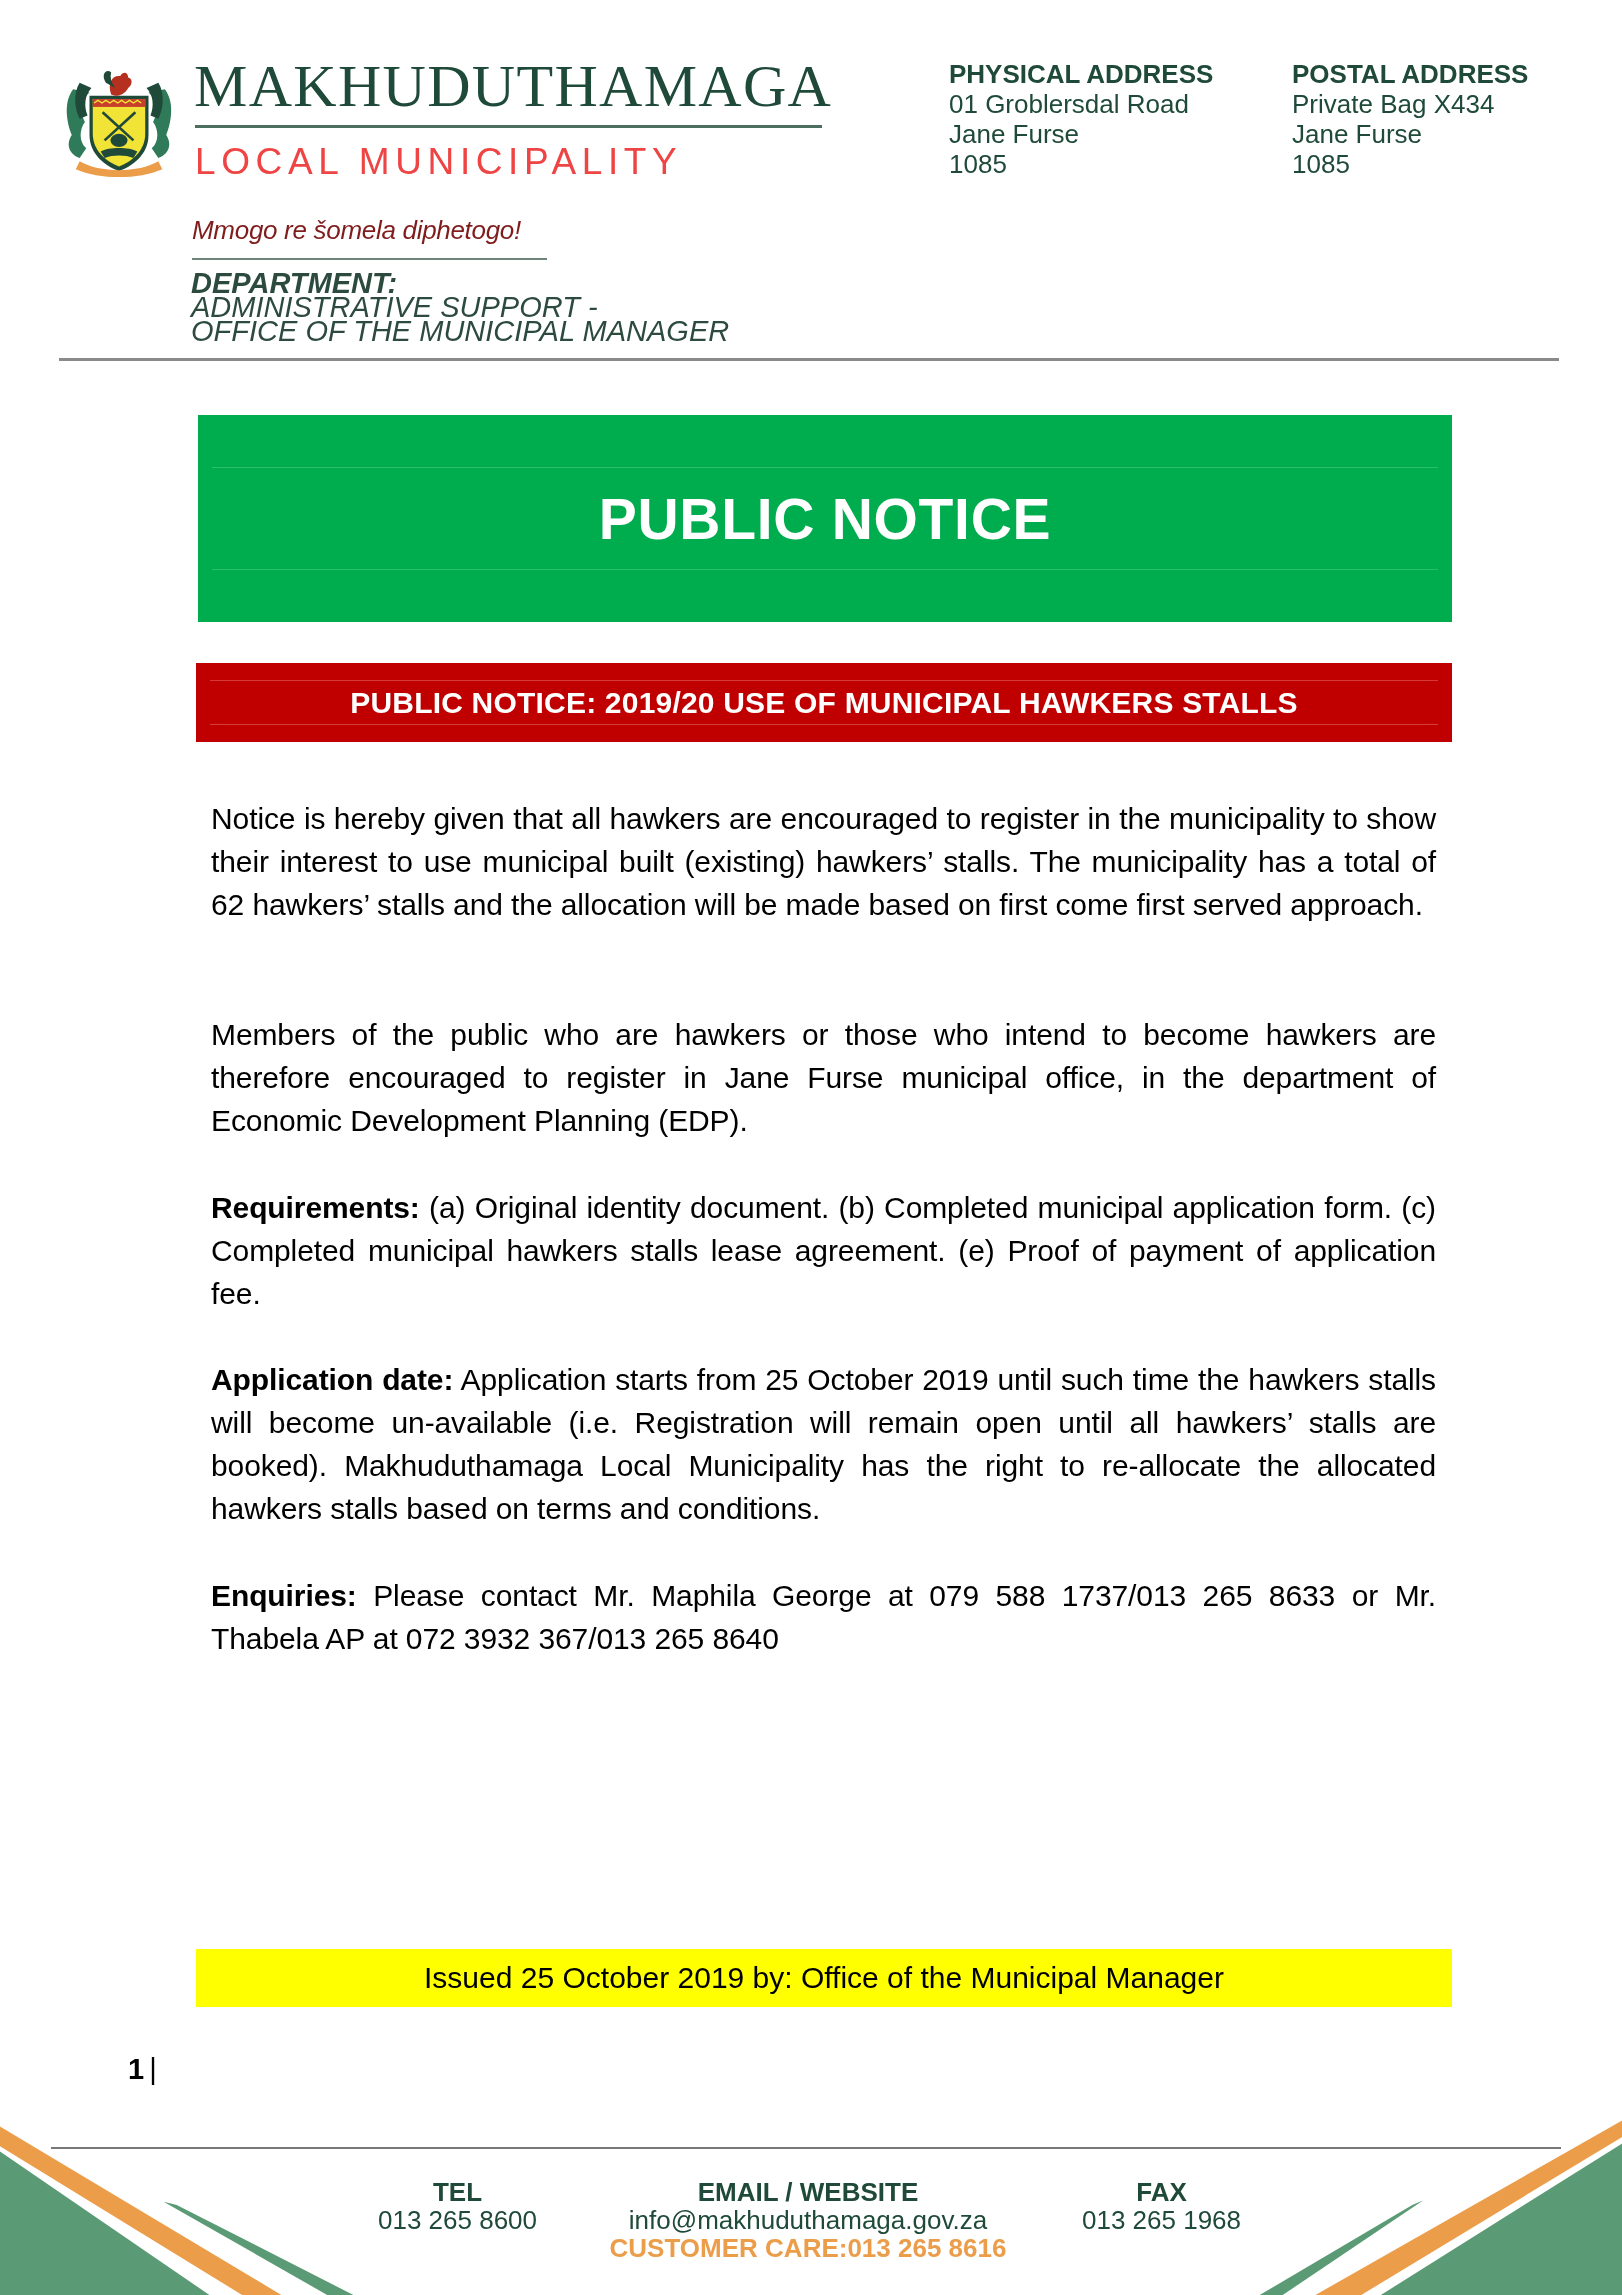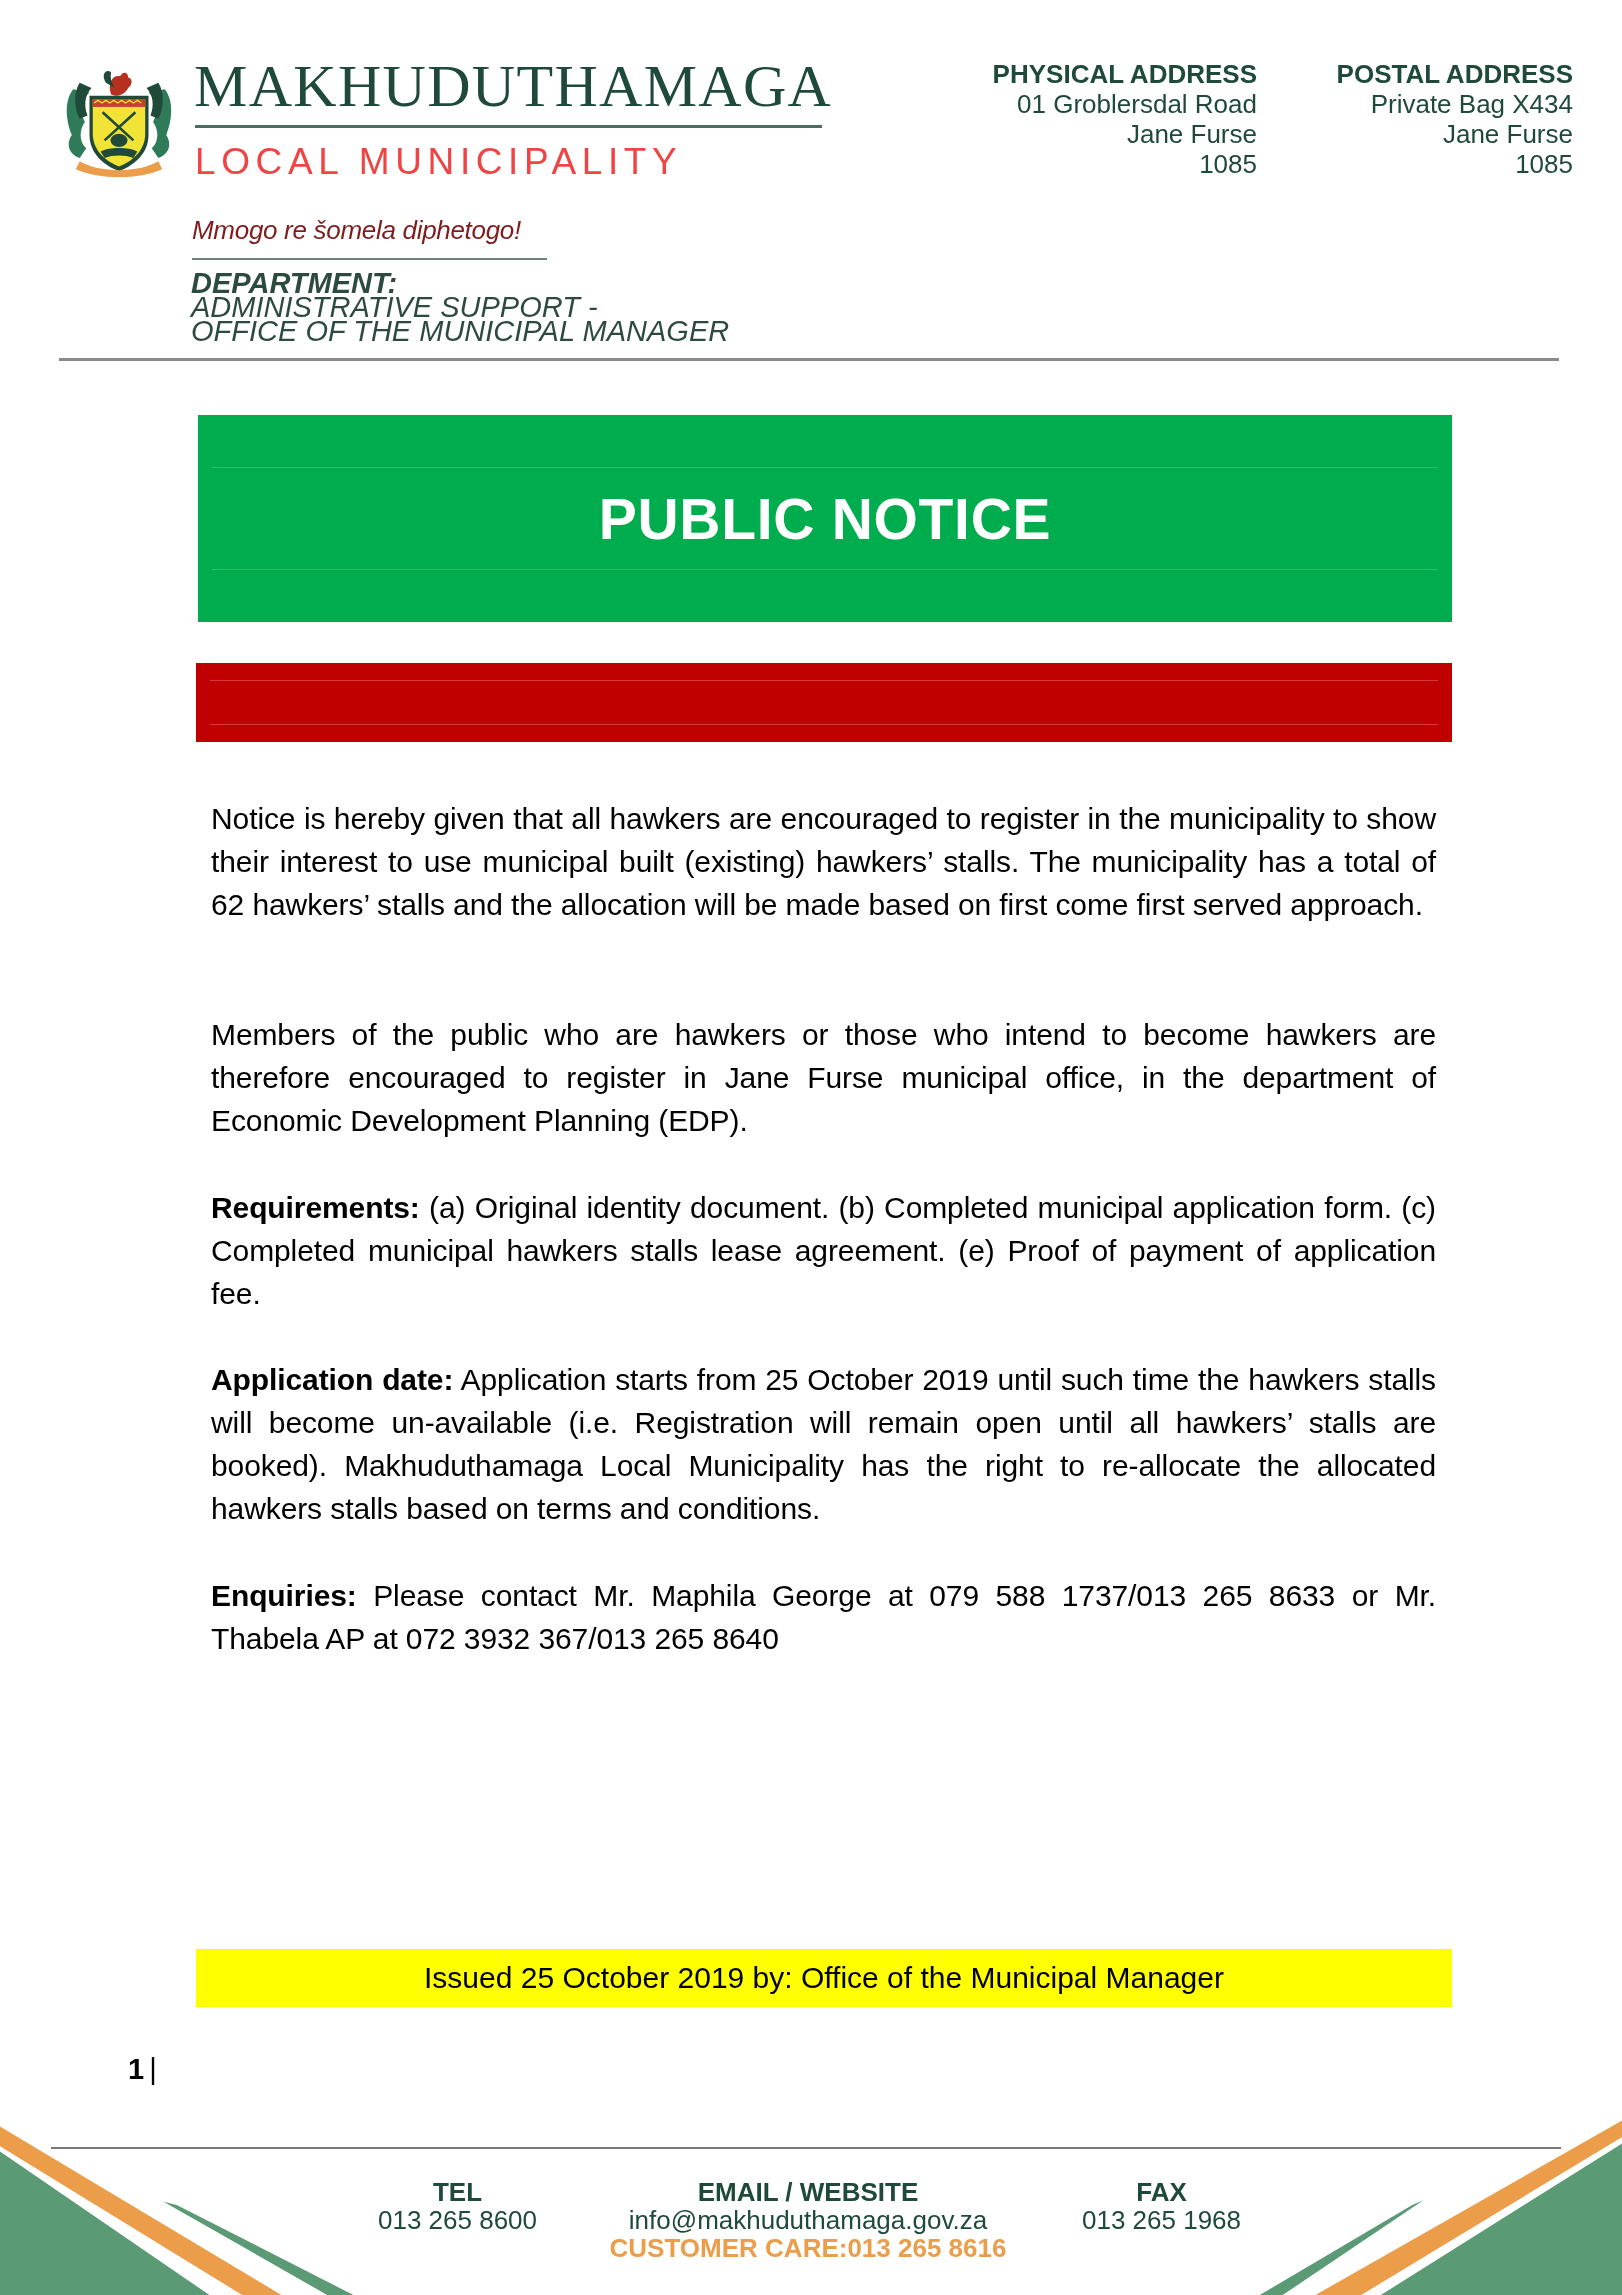--- a/index.html
+++ b/index.html
@@ -15,21 +15,21 @@
   .brand-rule { left: 195px; top: 125px; width: 627px; height: 2.6px; background: #4c6e5f; }
   .brand-sub { left: 195px; top: 141px; font-size: 37px; line-height: 42px;
     color: #ef4444; letter-spacing: 5.6px; white-space: nowrap; }
   .motto { left: 192px; top: 215px; font-size: 26px; font-style: italic; color: #7f1d1d;
     letter-spacing: -0.3px; white-space: nowrap; }
   .motto-rule { left: 192px; top: 258px; width: 355px; height: 2px; background: #6c8578; }
   .dept { left: 191px; top: 271px; font-size: 29px; line-height: 24px; color: #2d4a3f; font-style: italic; }
   .dept .dept-label { font-weight: bold; display: block; }
   .dept span { display: block; white-space: nowrap; }
 
-  .addr { top: 59px; text-align: right; color: #1f4a39; font-size: 26px; line-height: 30px; }
+  .addr { top: 59px; text-align: left; color: #1f4a39; font-size: 26px; line-height: 30px; }
   .addr .h { font-weight: bold; display: block; }
   .addr span { display: block; white-space: nowrap; }
   .addr-phys { left: 949px; width: 308px; }
   .addr-post { left: 1292px; width: 281px; }
 
   .header-line { left: 59px; top: 358px; width: 1500px; height: 2.6px; background: #8a8a8a; }
 
   
   .banner-green { left: 198px; top: 415px; width: 1254px; height: 207px; background: #00ad4e;
     display: flex; align-items: center; justify-content: center; }
@@ -132,20 +132,21 @@
 
 <div class="abs header-line"></div>
 
 <div class="abs banner-green">
   <div class="inner"></div>
   <span class="txt">PUBLIC NOTICE</span>
 </div>
 
 <div class="abs banner-red">
   <div class="inner"></div>
+  <span class="txt">PUBLIC NOTICE: 2019/20 USE OF MUNICIPAL HAWKERS STALLS</span>
 </div>
 
 <div class="abs body-text p1">Notice is hereby given that all hawkers are encouraged to register in the municipality to show their interest to use municipal built (existing) hawkers’ stalls. The municipality has a total of 62 hawkers’ stalls and the allocation will be made based on first come first served approach.</div>
 <div class="abs body-text p2">Members of the public who are hawkers or those who intend to become hawkers are therefore encouraged to register in Jane Furse municipal office, in the department of Economic Development Planning (EDP).</div>
 <div class="abs body-text p3"><b>Requirements:</b><span> (a) Original identity document. (b) Completed municipal application form. (c) Completed municipal hawkers stalls lease agreement. (e) Proof of payment of application fee.</span></div>
 <div class="abs body-text p4"><b>Application date:</b><span> Application starts from 25 October 2019 until such time the hawkers stalls will become un-available (i.e. Registration will remain open until all hawkers’ stalls are booked). Makhuduthamaga Local Municipality has the right to re-allocate the allocated hawkers stalls based on terms and conditions.</span></div>
 <div class="abs body-text p5"><b>Enquiries:</b><span> Please contact Mr. Maphila George at 079 588 1737/013 265 8633 or Mr. Thabela AP at 072 3932 367/013 265 8640</span></div>
 
 <div class="abs issued">
   <span>Issued 25 October 2019 by: Office of the Municipal Manager</span>

